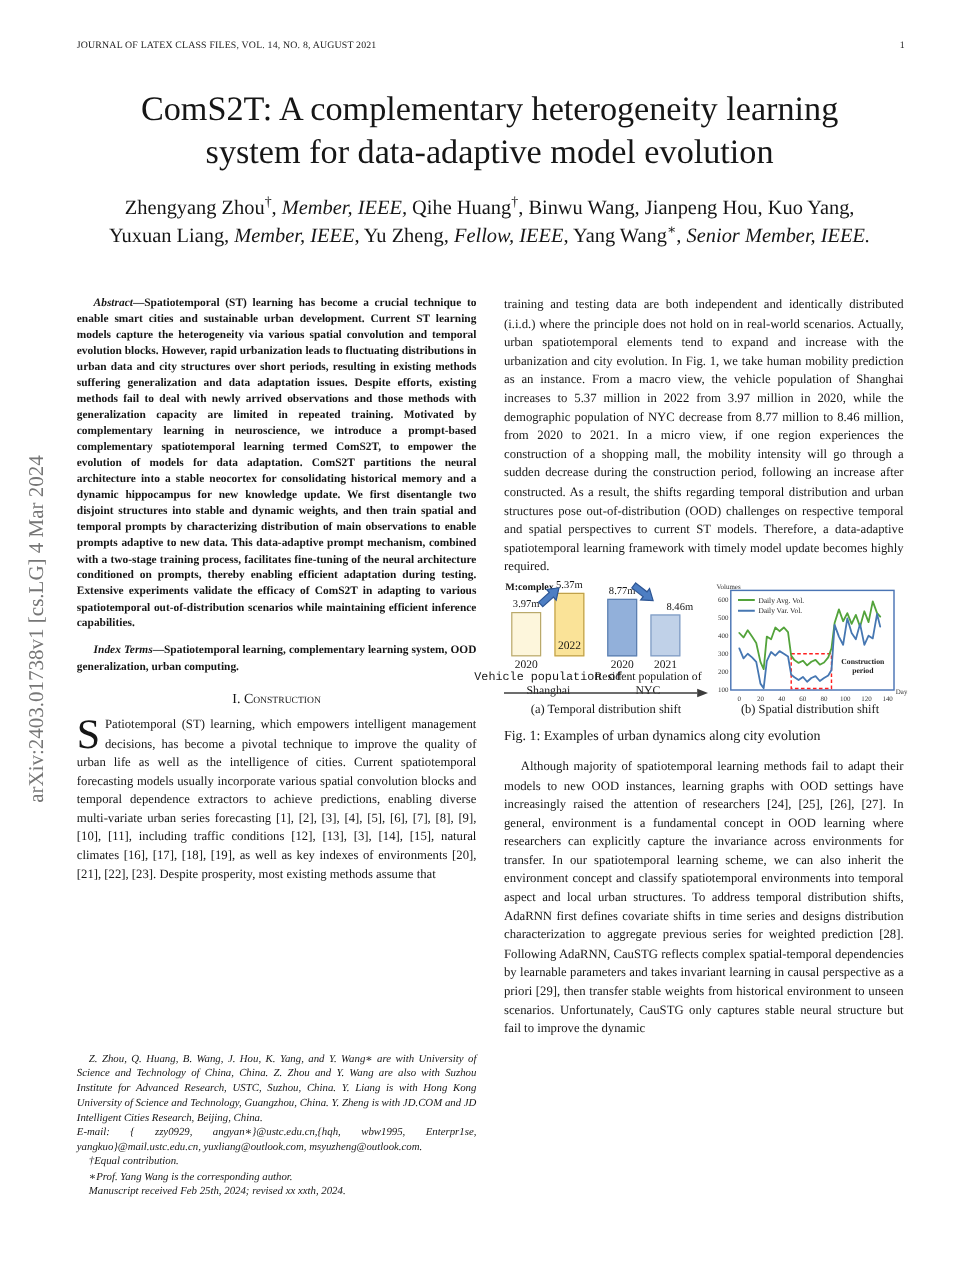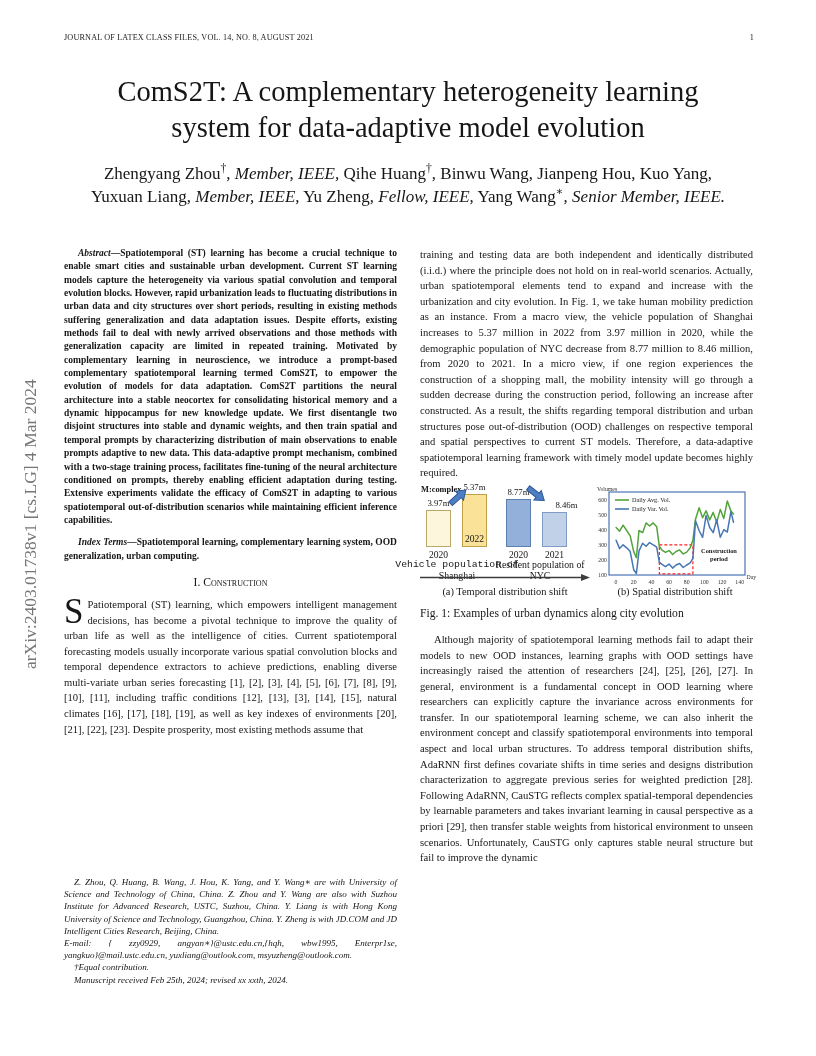--- a/index.html
+++ b/index.html
@@ -151,14 +151,15 @@
 
   <p class="figcap">Fig. 1: Examples of urban dynamics along city evolution</p>
 
   <p class="body pindent">Although majority of spatiotemporal learning methods fail to adapt their models to new OOD instances, learning graphs with OOD settings have increasingly raised the attention of researchers [24], [25], [26], [27]. In general, environment is a fundamental concept in OOD learning where researchers can explicitly capture the invariance across environments for transfer. In our spatiotemporal learning scheme, we can also inherit the environment concept and classify spatiotemporal environments into temporal aspect and local urban structures. To address temporal distribution shifts, AdaRNN first defines covariate shifts in time series and designs distribution characterization to aggregate previous series for weighted prediction [28]. Following AdaRNN, CauSTG reflects complex spatial-temporal dependencies by learnable parameters and takes invariant learning in causal perspective as a priori [29], then transfer stable weights from historical environment to unseen scenarios. Unfortunately, CauSTG only captures stable neural structure but fail to improve the dynamic</p>
 </div>
 
 <div class="footnote">
   <p class="fn-ind">Z. Zhou, Q. Huang, B. Wang, J. Hou, K. Yang, and Y. Wang∗ are with University of Science and Technology of China, China. Z. Zhou and Y. Wang are also with Suzhou Institute for Advanced Research, USTC, Suzhou, China. Y. Liang is with Hong Kong University of Science and Technology, Guangzhou, China. Y. Zheng is with JD.COM and JD Intelligent Cities Research, Beijing, China.</p>
   <p>E-mail: { zzy0929, angyan∗}@ustc.edu.cn,{hqh, wbw1995, Enterpr1se, yangkuo}@mail.ustc.edu.cn, yuxliang@outlook.com, msyuzheng@outlook.com.</p>
   <p class="fn-ind">†Equal contribution.</p>
+  <p class="fn-ind">∗Prof. Yang Wang is the corresponding author.</p>
   <p class="fn-ind">Manuscript received Feb 25th, 2024; revised xx xxth, 2024.</p>
 </div>
 
 </body></html>

